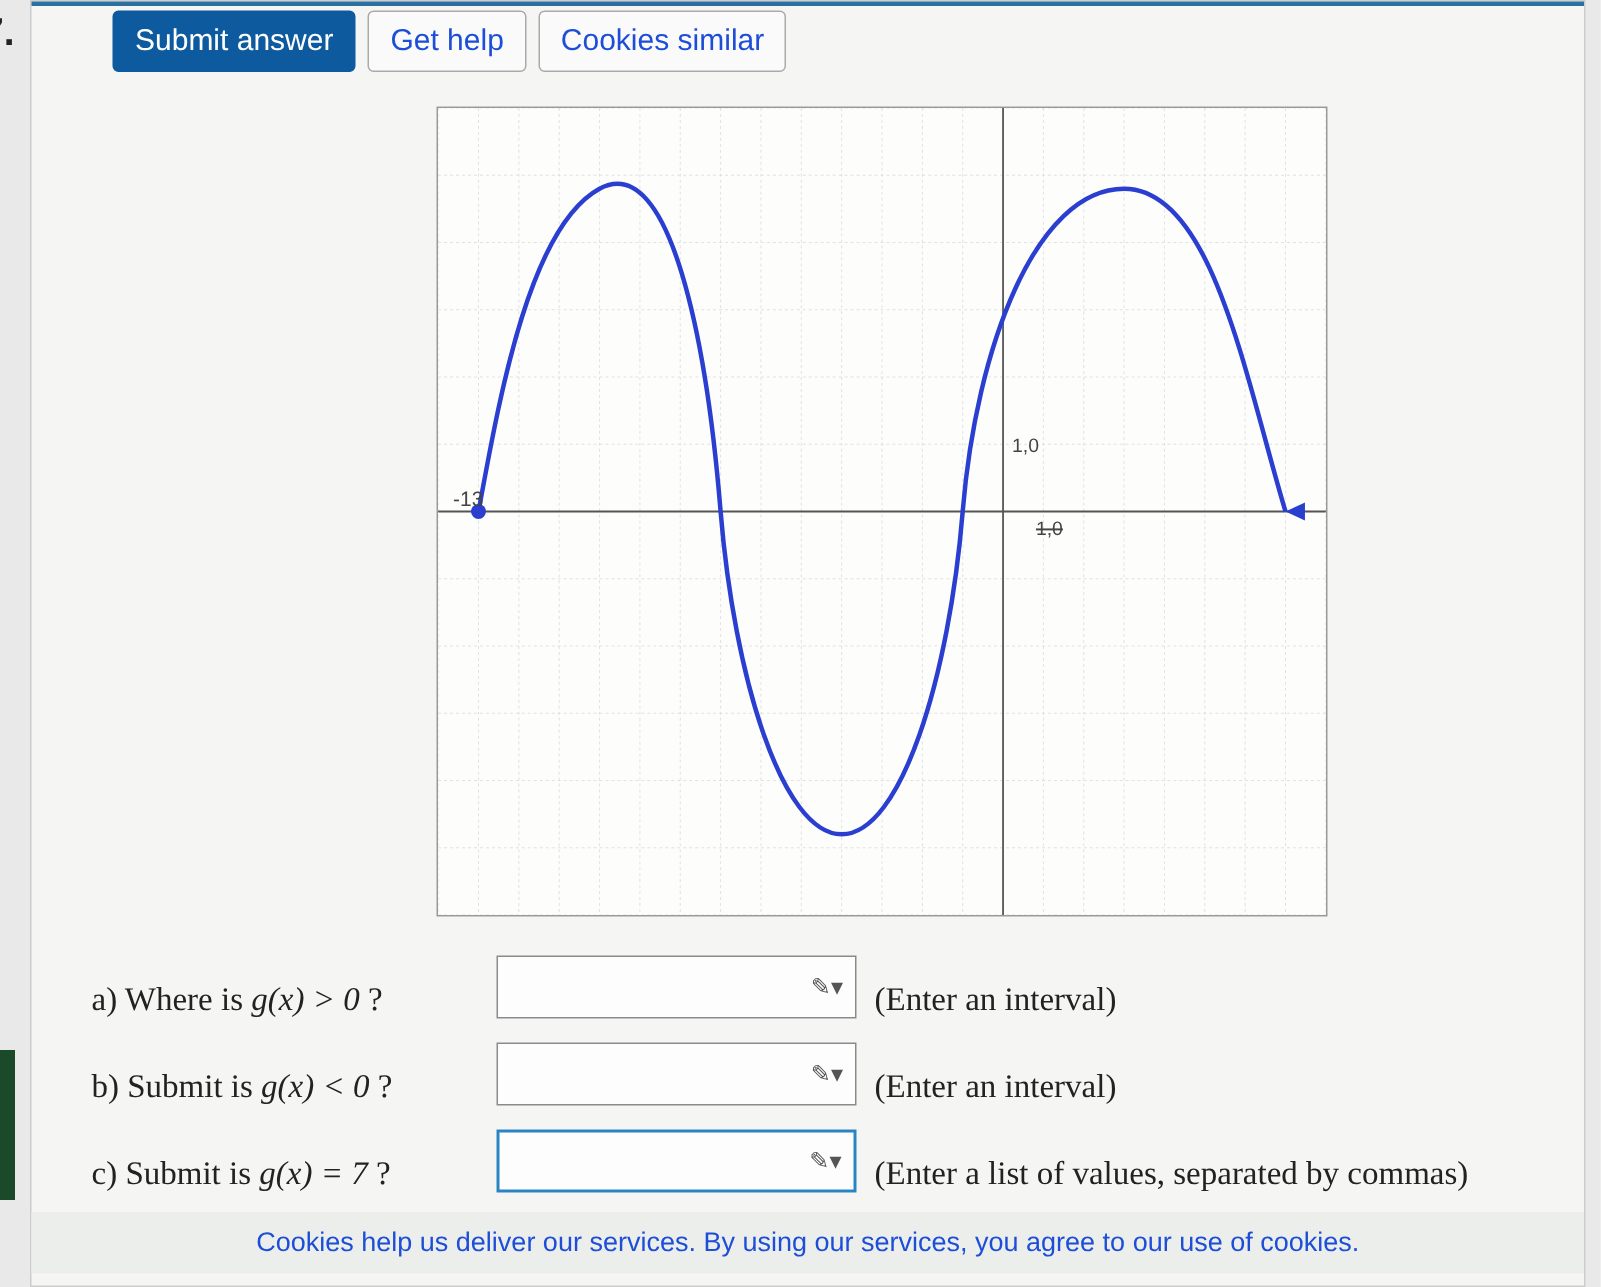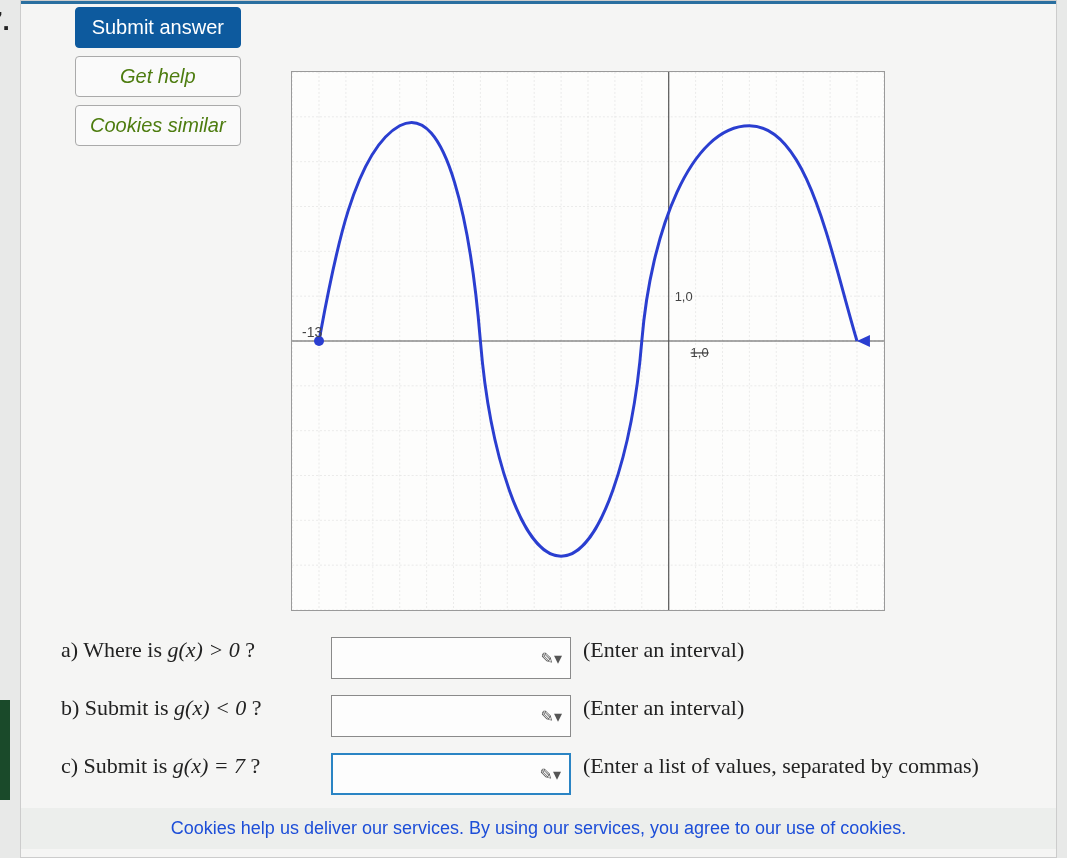--- a/index.html
+++ b/index.html
@@ -1,27 +1,27 @@
 <!DOCTYPE html>
 <html><head>
 <meta charset="utf-8">
 <style>
   * { box-sizing: border-box; margin: 0; padding: 0; }
   body { font-family: Georgia, 'Times New Roman', serif; background: #e8e9e8; width: 1067px; height: 858px; overflow: hidden; position: relative; }
   .page { position: absolute; left: 20px; top: 0; right: 10px; bottom: 0; background: #f5f5f4; border: 1px solid #ccc; }
   .toprule { position: absolute; top: 0; left: 0; right: 0; height: 4px; border-top: 3px solid #2a6fa0; }
   .qnum { position: absolute; left: -12px; top: 6px; font-family: Helvetica, Arial, sans-serif; font-size: 26px; font-weight: 700; color: #222; }
-  .button-row { position: absolute; top: 6px; left: 54px; display: flex; gap: 8px; align-items: stretch; font-family: Helvetica, Arial, sans-serif; flex-direction: column; }
+  .button-row { position: absolute; top: 6px; left: 54px; display: flex; gap: 8px; align-items: stretch; font-family: Helvetica, Arial, sans-serif; }
   .btn { padding: 8px 14px; font-size: 20px; border-radius: 4px; cursor: pointer; }
   .btn-primary { background: #0d5a9e; color: #fff; border: 1px solid #0d5a9e; }
-  .btn-secondary { background: #fafafa; color: #4d7c0f; border: 1px solid #aaa; font-style: italic; }
+  .btn-secondary { background: #fafafa; color: #1d4ed8; border: 1px solid #aaa; }
   .graph-area { position: absolute; top: 70px; left: 270px; width: 594px; height: 540px; border: 1px solid #9a9a9a; background: #fdfdfc; }
   .graph-area svg { width: 100%; height: 100%; display: block; }
   .questions { position: absolute; top: 620px; left: 40px; right: 20px; }
-  .qrow { display: flex; align-items: flex-start; margin: 16px 0; font-size: 22px; color: #222; }
+  .qrow { display: flex; align-items: flex-end; margin: 16px 0; font-size: 22px; color: #222; }
   .qlabel { width: 270px; font-family: Georgia, serif; }
   .qlabel i { font-style: italic; }
   .answer-box { width: 240px; height: 42px; margin-right: 12px; border: 1px solid #8a8a8a; background: #fdfdfd; display: flex; align-items: center; justify-content: flex-end; padding-right: 8px; cursor: text; }
   .answer-box.active { border: 2px solid #2a84c4; }
   .pencil { font-size: 16px; color: #555; }
   .qhint { font-family: Liberation Serif, serif; color: #222; }
   .cookie-bar { position: absolute; bottom: 8px; left: 0; right: 0; text-align: center; font-family: Helvetica, Arial, sans-serif; font-size: 18px; color: #1d4ed8; background: #eceeec; padding: 10px 0; }
   .side-sliver { position: absolute; left: 0; top: 700px; width: 10px; height: 100px; background: #1a4a2a; }
 </style>
 </head>

